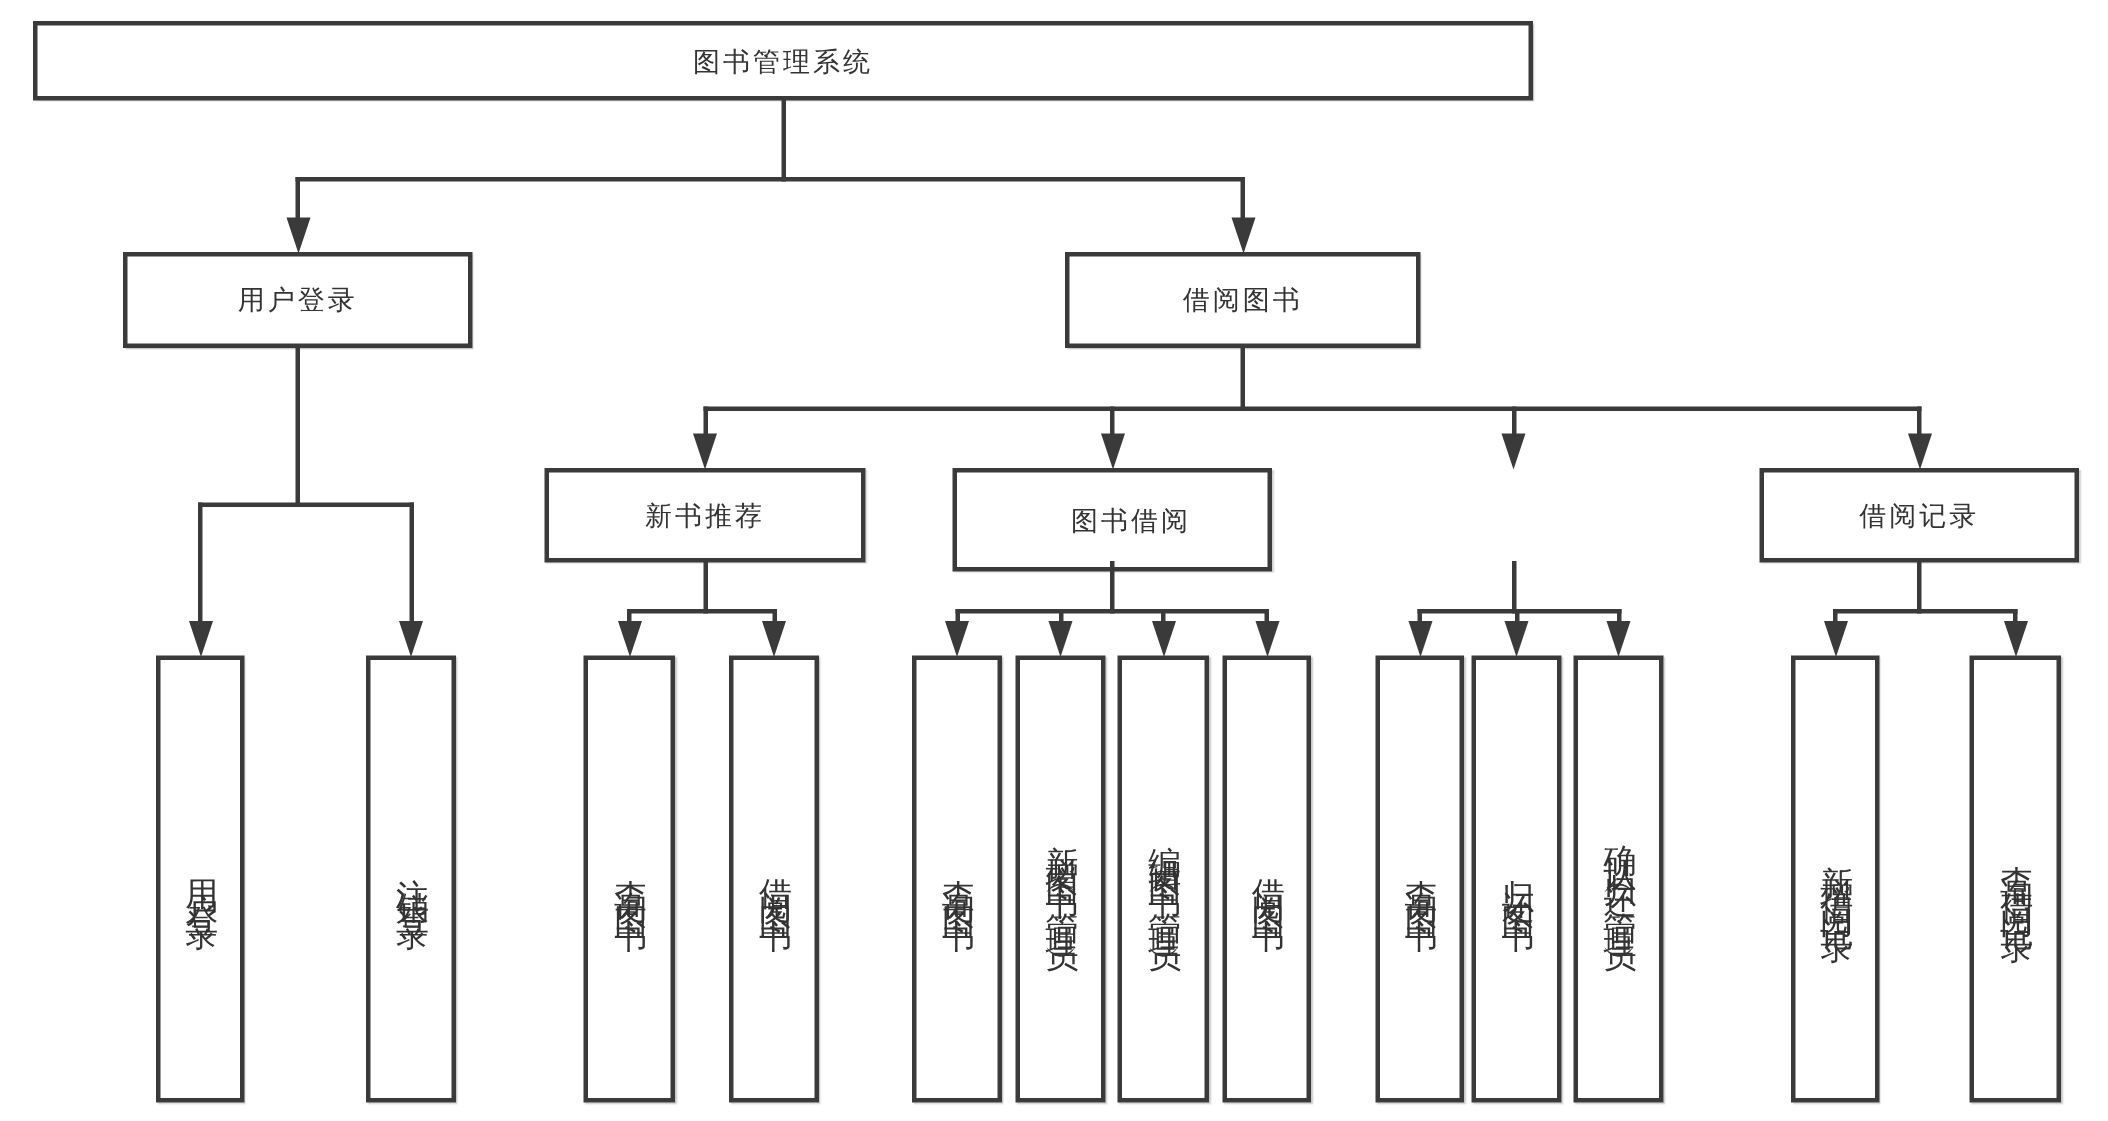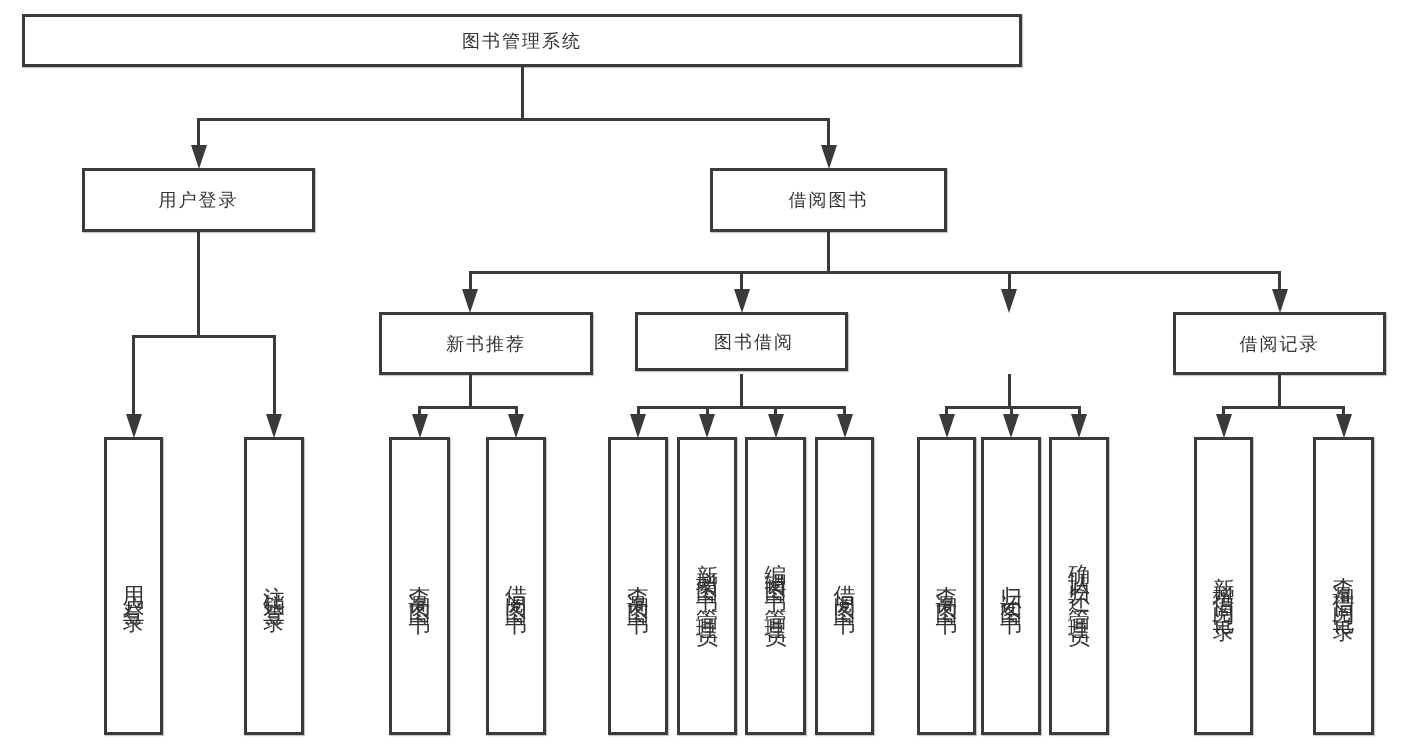--- a/index.html
+++ b/index.html
@@ -67,24 +67,24 @@
 <div id="canvas">
 <div class="node horizontal" style="left: 22px; top: 14px; width: 1000px; height: 53px;">
       <span class="node-label">图书管理系统</span>
     </div>
     <div class="node horizontal" style="left: 82px; top: 168px; width: 233px; height: 64px;">
       <span class="node-label">用户登录</span>
     </div>
     <div class="node horizontal" style="left: 710px; top: 168px; width: 237px; height: 64px;">
       <span class="node-label">借阅图书</span>
     </div>
-    <div class="node horizontal" style="left: 363px; top: 312px; width: 214px; height: 63px; margin-left: 16px;">
+    <div class="node horizontal" style="left: 363px; top: 312px; width: 214px; height: 63px;">
       <span class="node-label">新书推荐</span>
     </div>
-    <div class="node horizontal" style="left: 635px; top: 312px; width: 213px; height: 59px; padding-left: 25px;">
+    <div class="node horizontal" style="left: 635px; top: 312px; width: 213px; height: 69px; padding-left: 25px;">
       <span class="node-label">图书借阅</span>
     </div>
     <div class="node horizontal" style="left: 1173px; top: 312px; width: 213px; height: 63px;">
       <span class="node-label">借阅记录</span>
     </div>
     <div class="node vertical" style="left: 104px; top: 437px; width: 59px; height: 298px;">
       <span class="node-label">用户登录</span>
     </div>
     <div class="node vertical" style="left: 244px; top: 437px; width: 60px; height: 298px;">
       <span class="node-label">注销登录</span>

